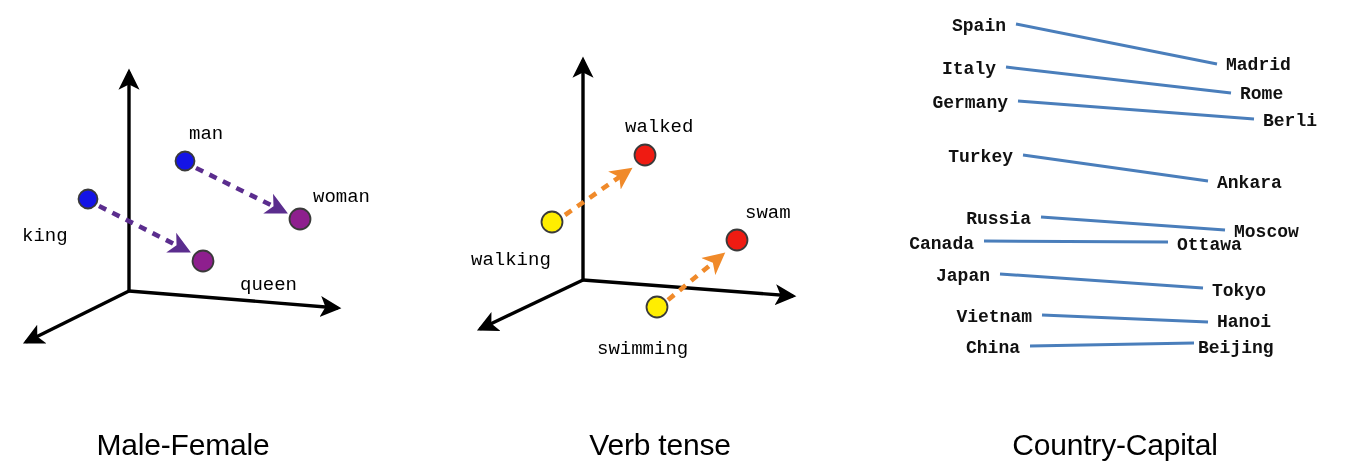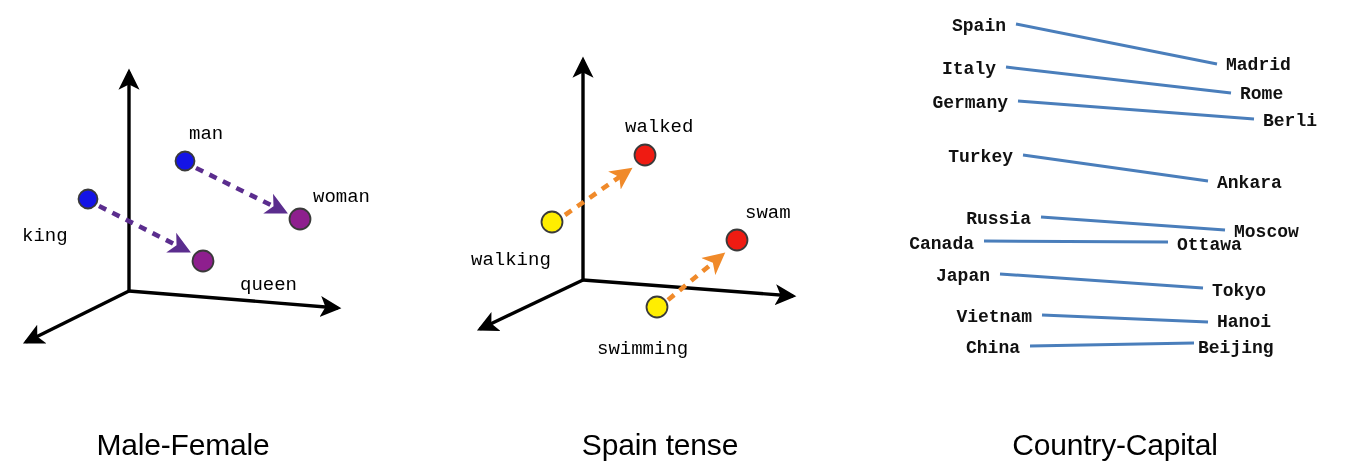--- a/index.html
+++ b/index.html
@@ -150,21 +150,21 @@
         <circle class="dot" cx="217" cy="307" r="10.5" fill="#ffee00"></circle>
       </g>
 
       <g>
         <text class="wlabel" x="31" y="265">walking</text>
         <text class="wlabel" x="185" y="132">walked</text>
         <text class="wlabel" x="305" y="218">swam</text>
         <text class="wlabel" x="157" y="354">swimming</text>
       </g>
     </svg>
-    <div class="panel-title">Spain tense</div>
+    <div class="panel-title">Verb tense</div>
   </div>
 
   <div class="panel" id="panel-country">
     <svg class="panel-svg" width="458" height="400" viewBox="0 0 458 400">
 
       <g>
         <line class="maplink" stroke="#4a7ebb" x1="156" y1="24" x2="357" y2="64"></line>
         <line class="maplink" stroke="#4a7ebb" x1="146" y1="67" x2="371" y2="93"></line>
         <line class="maplink" stroke="#4a7ebb" x1="158" y1="101" x2="394" y2="119"></line>
         <line class="maplink" stroke="#4a7ebb" x1="163" y1="155" x2="348" y2="181"></line>

